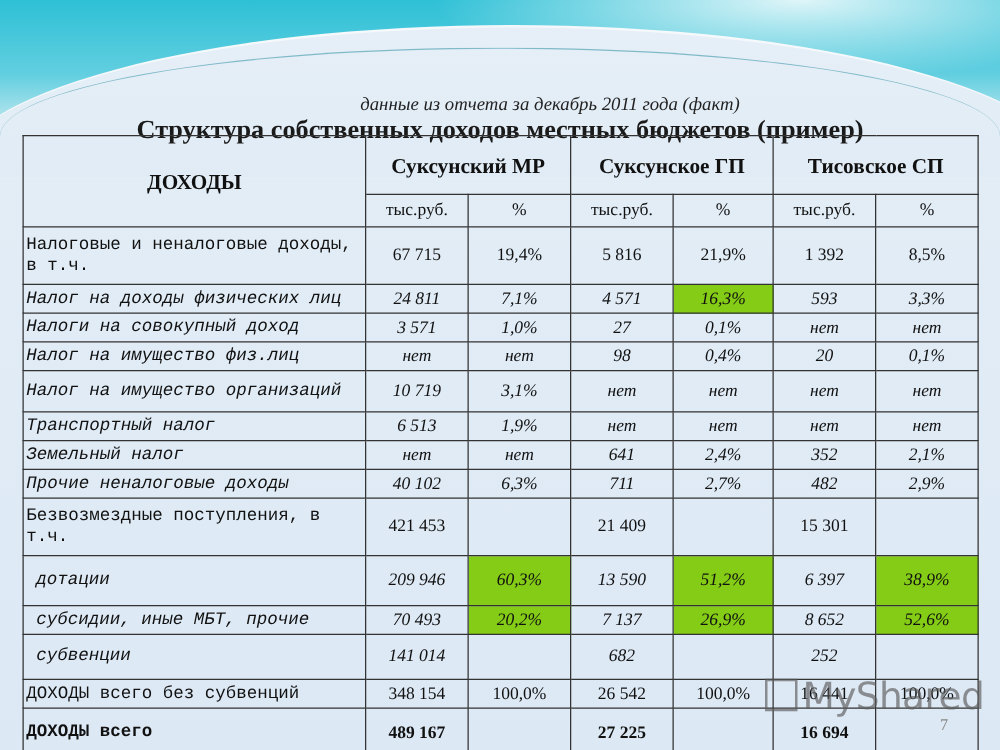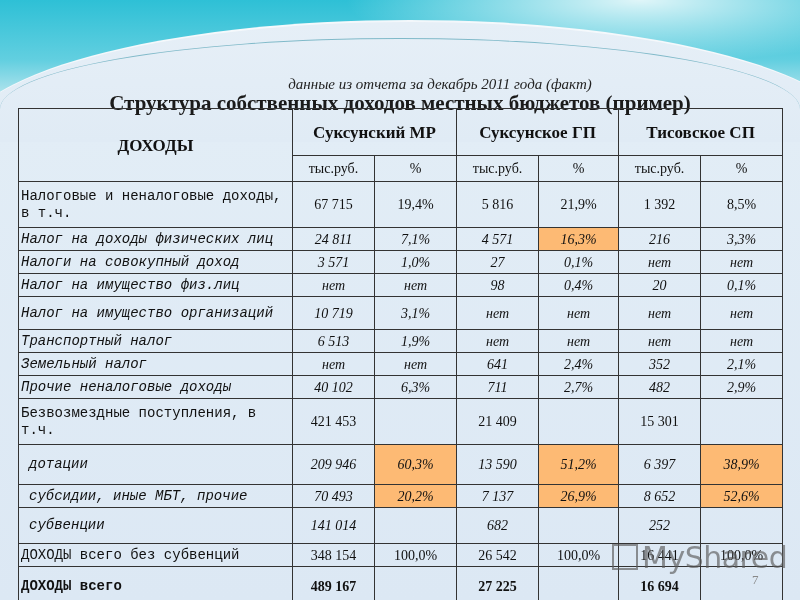--- a/index.html
+++ b/index.html
@@ -39,21 +39,21 @@
     font-size:14px; color:#111;
   }
   table.main td, table.main th {
     border:1px solid #333; padding:0 2px; text-align:center; vertical-align:middle;
     font-weight:normal; line-height:17px;
   }
   .hdr { font-weight:bold !important; font-size:17px; }
   .lbl { text-align:left !important;font-family:Liberation Mono, monospace; }
   .it { font-style:italic;margin-top:24px; }
   .b { font-weight:bold !important; }
-  .grey { background:#fdba74;font-family:Liberation Serif, serif; }
+  .grey { background:#84cc16;font-family:Liberation Serif, serif; }
   .ind { padding-left:10px !important; }
   .wm {
     position:absolute; left:612px; top:540px; font-family:"DejaVu Sans", sans-serif;
     font-size:30px; color:rgba(90,90,90,0.65); letter-spacing:-0.5px;
   }
   .wm-icon { display:inline-block; width:22px; height:22px; border:2px solid rgba(90,90,90,0.65); margin-right:4px; vertical-align:-2px; }
   .pagenum { position:absolute; left:752px; top:572px; font-size:13px; color:#888; }
 </style>
 </head>
 <body>
@@ -100,21 +100,21 @@
     <td>1 392</td>
     <td>8,5%</td>
   </tr>
 
   <tr style="height:23px" class="it">
     <td class="lbl">Налог на доходы физических лиц</td>
     <td>24 811</td>
     <td>7,1%</td>
     <td>4 571</td>
     <td class="grey">16,3%</td>
-    <td>216</td>
+    <td>593</td>
     <td>3,3%</td>
   </tr>
 
   <tr style="height:23px" class="it">
     <td class="lbl">Налоги на совокупный доход</td>
     <td>3 571</td>
     <td>1,0%</td>
     <td>27</td>
     <td>0,1%</td>
     <td>нет</td>

